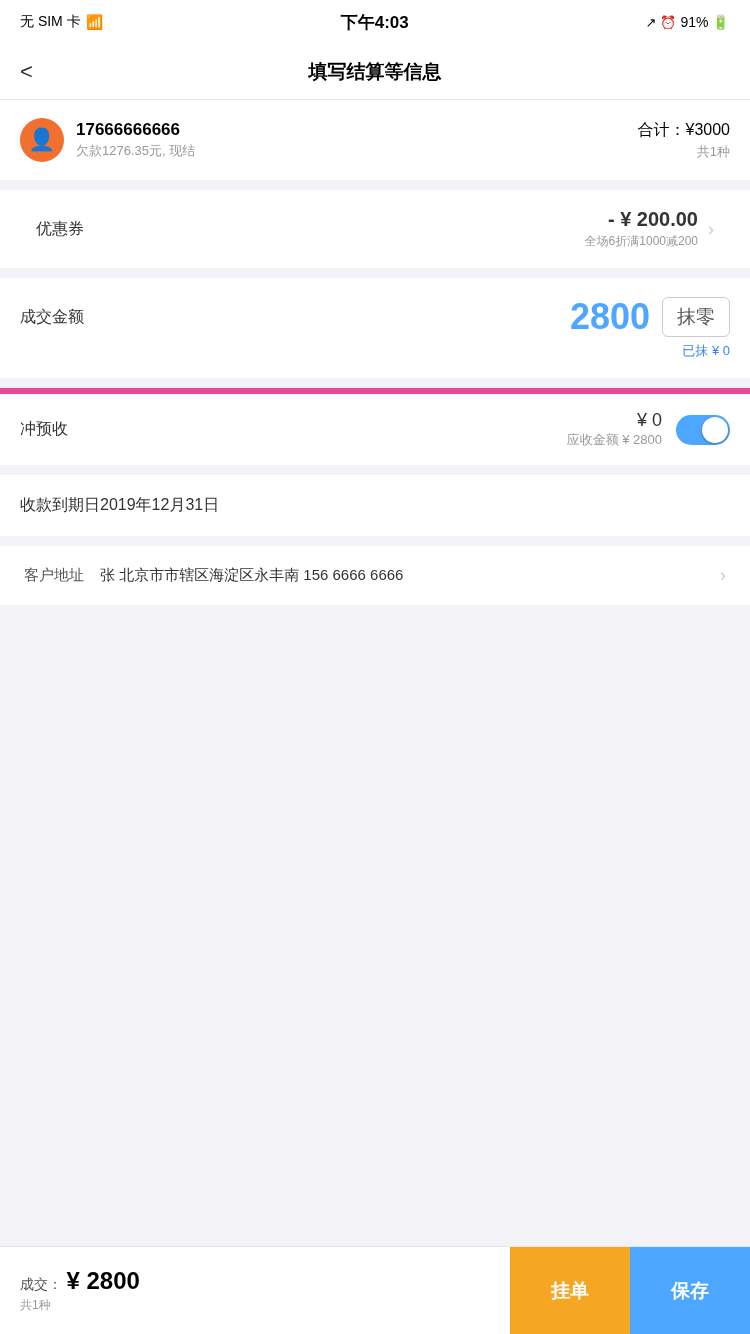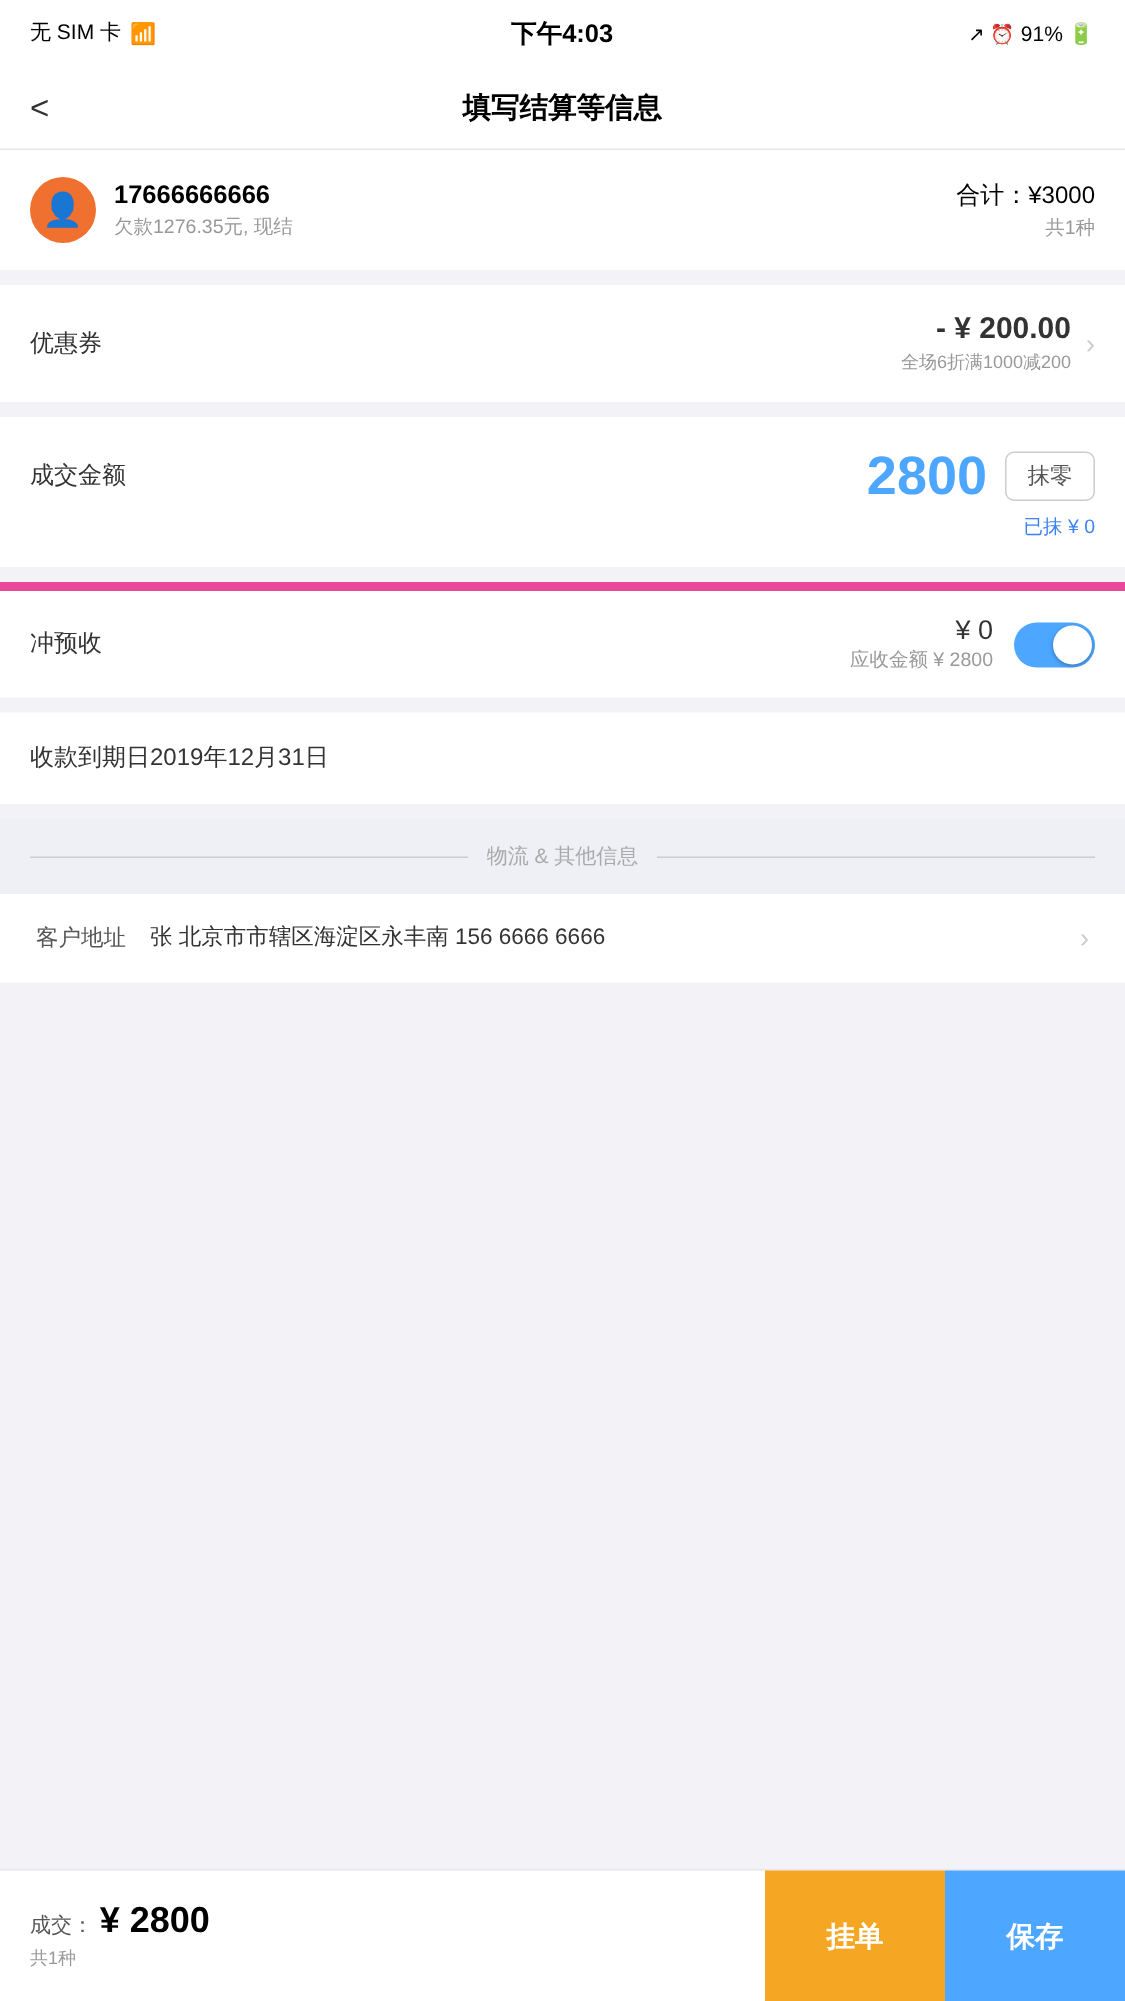--- a/index.html
+++ b/index.html
@@ -109,21 +109,21 @@
 
     
     .section {
       background: #fff;
       margin-bottom: 10px;
     }
     .section-row {
       display: flex;
       align-items: center;
       justify-content: space-between;
-      padding: 18px 20px;
+      padding: 18px 36px;
       border-bottom: 1px solid #f0f0f0;
     }
     .section-row:last-child {
       border-bottom: none;
     }
     .row-label {
       font-size: 16px;
       color: #333;
     }
     .row-right {
@@ -170,21 +170,21 @@
     }
     .deal-amount-big {
       font-size: 36px;
       font-weight: 700;
       color: #4da6ff;
     }
     .round-btn {
       border: 1px solid #ccc;
       border-radius: 6px;
       padding: 6px 14px;
-      font-size: 15px;
+      font-size: 19px;
       color: #555;
       background: #fff;
       cursor: pointer;
     }
     .deal-sub {
       font-size: 13px;
       color: #3b82f6;
       text-align: right;
     }
 
@@ -451,25 +451,20 @@
   </div>
 
 
   <div class="due-section">
     <div class="due-row">
       <div class="due-label">收款到期日</div>
       <div class="due-date">2019年12月31日</div>
     </div>
   </div>
 
-  <div class="divider-section">
-    <div class="divider-line"></div>
-    <div class="divider-text">物流 &amp; 其他信息</div>
-    <div class="divider-line"></div>
-  </div>
 
   <div class="address-section">
     <div class="address-label">客户地址</div>
     <div class="address-value">张 北京市市辖区海淀区永丰南 156 6666 6666</div>
     <div class="address-chevron">›</div>
   </div>
 
   <div class="gray-area"></div>
 
 </div>

